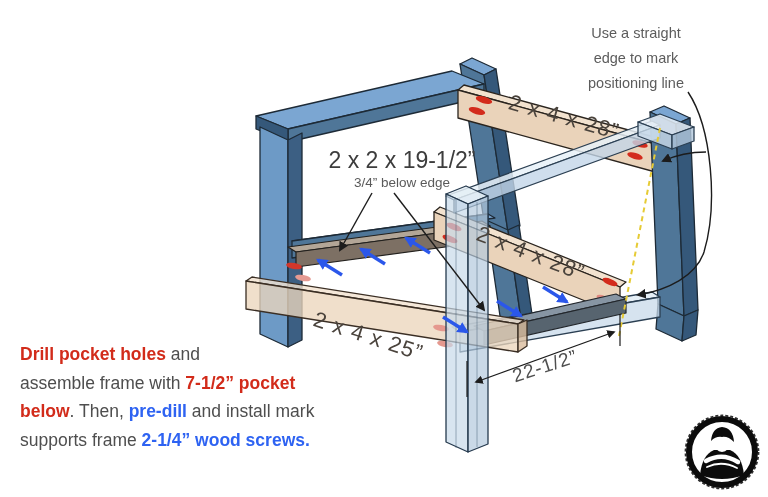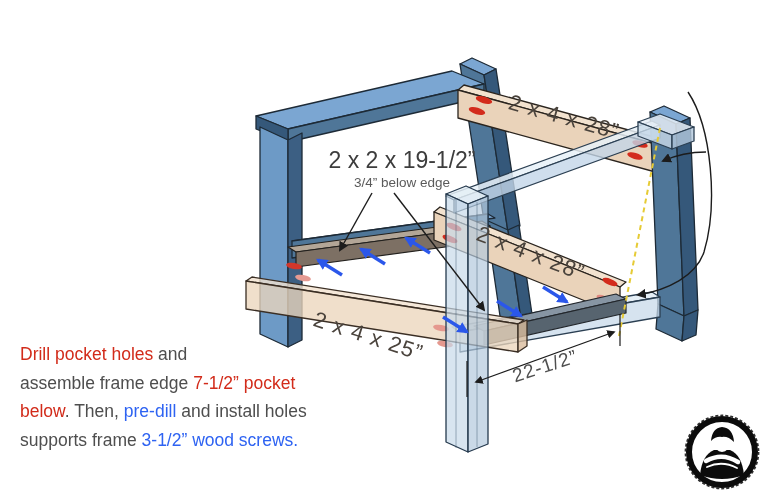--- a/index.html
+++ b/index.html
@@ -3,22 +3,22 @@
 <meta charset="utf-8">
 <style>
   html,body{margin:0;padding:0;background:#ffffff;}
   .canvas{position:relative;width:768px;height:497px;background:#ffffff;overflow:hidden;
           font-family:"Liberation Sans",sans-serif;}
   .diagram-svg{position:absolute;left:0;top:0;}
   .callout{position:absolute;left:577px;top:21px;width:118px;text-align:center;
            font-size:14.5px;line-height:1.72;color:#5c5c5c;}
   .note{position:absolute;left:20px;top:340px;width:352px;font-size:17.5px;
         line-height:1.64;color:#4e4e4e;}
-  .note .hl-red{color:#d22b1a;font-weight:400;}
-  .note .hl-blue{color:#2e63f2;font-weight:400;}
+  .note .hl-red{color:#d22b1a;font-weight:700;}
+  .note .hl-blue{color:#2e63f2;font-weight:700;}
   .brd-label{fill:#4a433c;font-size:22px;letter-spacing:1px;}
   .dim-label{fill:#4f4f4f;font-size:19px;letter-spacing:1px;}
   .main-label{fill:#3d3d3d;font-size:23px;}
   .sub-label{fill:#5a5a5a;font-size:13.5px;}
 </style>
 </head>
 <body>
 
 <div class="canvas">
 
@@ -170,21 +170,22 @@
     <g>
       <path d="M-22,23 Q-20,3 -8,-2 L8,-2 Q20,3 22,23 Q0,31 -22,23 Z" fill="#0c0c0c"></path>
       <ellipse cx="0" cy="-9" rx="8" ry="9" fill="#ffffff"></ellipse>
       <path d="M-11,-11 Q-10,-24 0,-25 Q11,-24 12,-10 Q6,-16 0,-15 Q-6,-16 -11,-11 Z" fill="#0c0c0c"></path>
       <path d="M-16,9 Q0,0 16,10" fill="none" stroke="#ffffff" stroke-width="4.5" stroke-linecap="round"></path>
       <path d="M-15,15 Q0,8 15,16" fill="none" stroke="#ffffff" stroke-width="1.8" stroke-linecap="round"></path>
     </g>
   </g>
 </svg>
 
+<div class="callout">Use a straight edge to mark positioning line</div>
 
 <div class="note">
   <span class="hl-red">Drill pocket holes</span><span> and</span><br>
-  <span>assemble frame edge </span><span class="hl-red">7-1/2” pocket</span><br>
-  <span class="hl-red">below</span><span>. Then, </span><span class="hl-blue">pre-dill</span><span> and install holes</span><br>
-  <span>supports frame </span><span class="hl-blue">3-1/2” wood screws.</span>
+  <span>assemble frame with </span><span class="hl-red">7-1/2” pocket</span><br>
+  <span class="hl-red">below</span><span>. Then, </span><span class="hl-blue">pre-dill</span><span> and install mark</span><br>
+  <span>supports frame </span><span class="hl-blue">2-1/4” wood screws.</span>
 </div>
 
 </div>
 
 </body></html>

